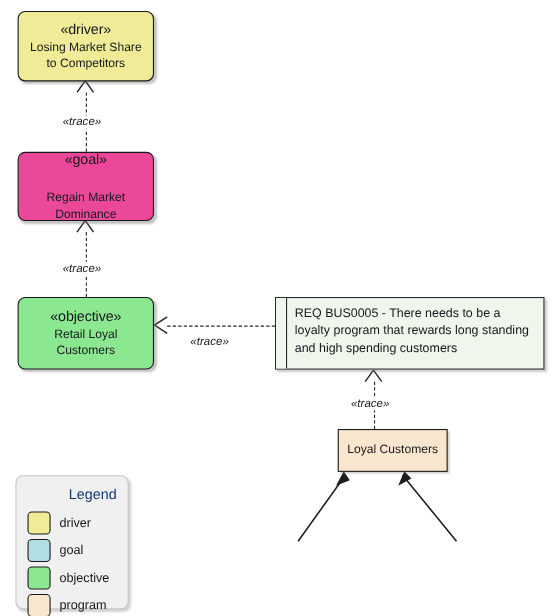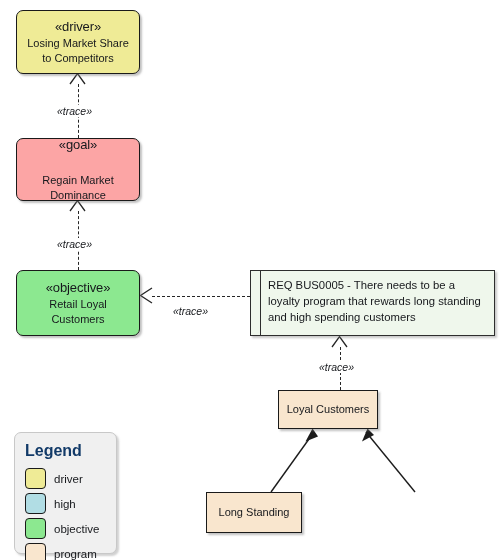--- a/index.html
+++ b/index.html
@@ -96,23 +96,23 @@
   #legend {
     position: absolute;
     box-sizing: border-box;
     background: #f0f0f0;
     border: 1px solid #c8c8c8;
     border-radius: 7px;
     box-shadow: 2px 2px 2px rgba(140,140,140,0.4);
     padding: 9px 10px 10px 10px;
   }
   #legend .legend-title {
-    text-align: left;
-    font-weight: bold;
-    font-size: 16px;
+    text-align: right;
+    font-weight: normal;
+    font-size: 13px;
     color: #123a68;
     margin-bottom: 8px;
   }
   .legend-row {
     display: flex;
     align-items: center;
     margin-bottom: 4px;
     text-align: right;
   }
   .legend-swatch {
@@ -167,54 +167,51 @@
   <div class="edge-label" style="left:171px; top:305px;">«trace»</div>
 
   <div class="vline-dash" style="left:339.5px; top:347px; height:43px;"></div>
   <div class="edge-label" style="left:317px; top:361px;">«trace»</div>
 
   <div class="node rounded" style="left:16px; top:10px; width:124px; height:64px; background:#efeb96;">
     <span class="stereo">«driver»</span>
     <span class="nodename">Losing Market Share to Competitors</span>
   </div>
 
-  <div class="node rounded" style="left:16px; top:138px; width:124px; height:63px; background:#fca5a5;gap:20px;">
+  <div class="node rounded" style="left:16px; top:138px; width:124px; height:63px; background:#ec4899;gap:20px;">
     <span class="stereo">«goal»</span>
     <span class="nodename">Regain Market Dominance</span>
   </div>
 
   <div class="node rounded" style="left:16px; top:270px; width:124px; height:66px; background:#8ce890;">
     <span class="stereo">«objective»</span>
     <span class="nodename">Retail Loyal Customers</span>
   </div>
 
   <div class="reqnote" style="left:250px; top:270px; width:245px; height:66px;">
     <div class="reqbar"></div>
     <div class="reqtext">REQ BUS0005 - There needs to be a loyalty program that rewards long standing and high spending customers</div>
   </div>
 
-  <div class="node sharp" style="left:278px; top:390px; width:100px; height:39px; background:#f9e6ce;">
+  <div class="node sharp" style="left:307px; top:390px; width:100px; height:39px; background:#f9e6ce;">
     <span class="nodename">Loyal Customers</span>
   </div>
 
-  <div class="node sharp" style="left:206px; top:492px; width:96px; height:41px; background:#f9e6ce;">
-    <span class="nodename">Long Standing</span>
-  </div>
 
 
   <div id="legend" style="left:14px; top:432px; width:103px; height:122px;">
     <div class="legend-title">Legend</div>
     <div id="legend-rows">
         <div class="legend-row">
           <span class="legend-swatch" style="background: rgb(239, 235, 150);"></span>
           <span class="legend-label">driver</span>
         </div>
         <div class="legend-row">
           <span class="legend-swatch" style="background: rgb(177, 221, 228);"></span>
-          <span class="legend-label">high</span>
+          <span class="legend-label">goal</span>
         </div>
         <div class="legend-row">
           <span class="legend-swatch" style="background: rgb(140, 232, 144);"></span>
           <span class="legend-label">objective</span>
         </div>
         <div class="legend-row">
           <span class="legend-swatch" style="background: rgb(249, 230, 206);"></span>
           <span class="legend-label">program</span>
         </div>
       </div>

